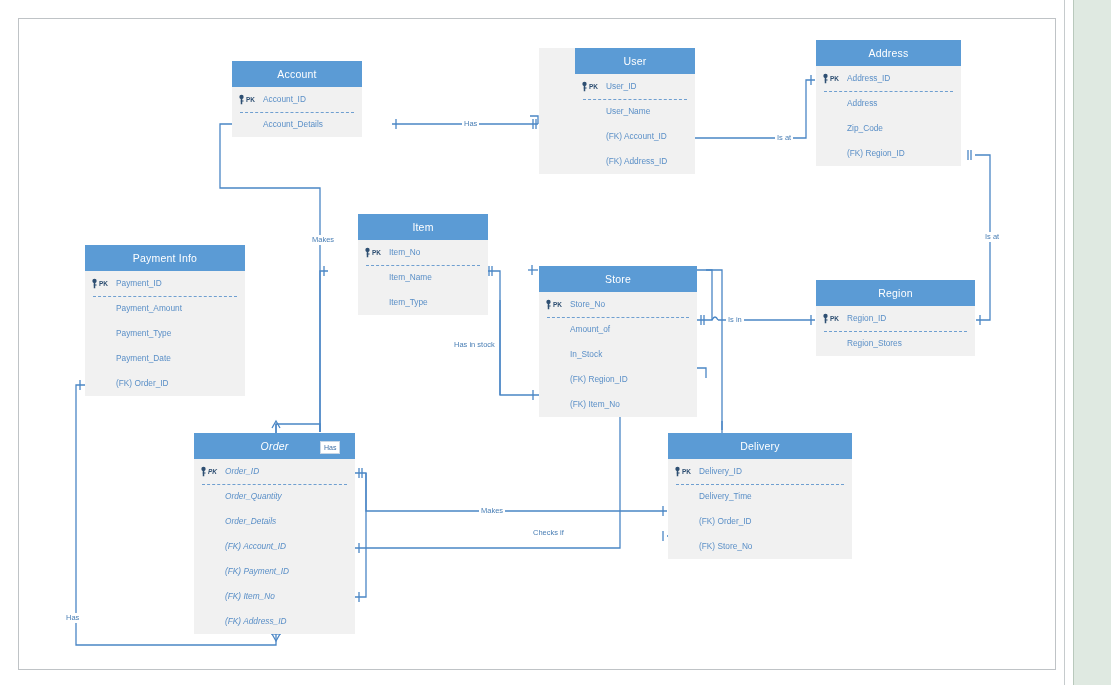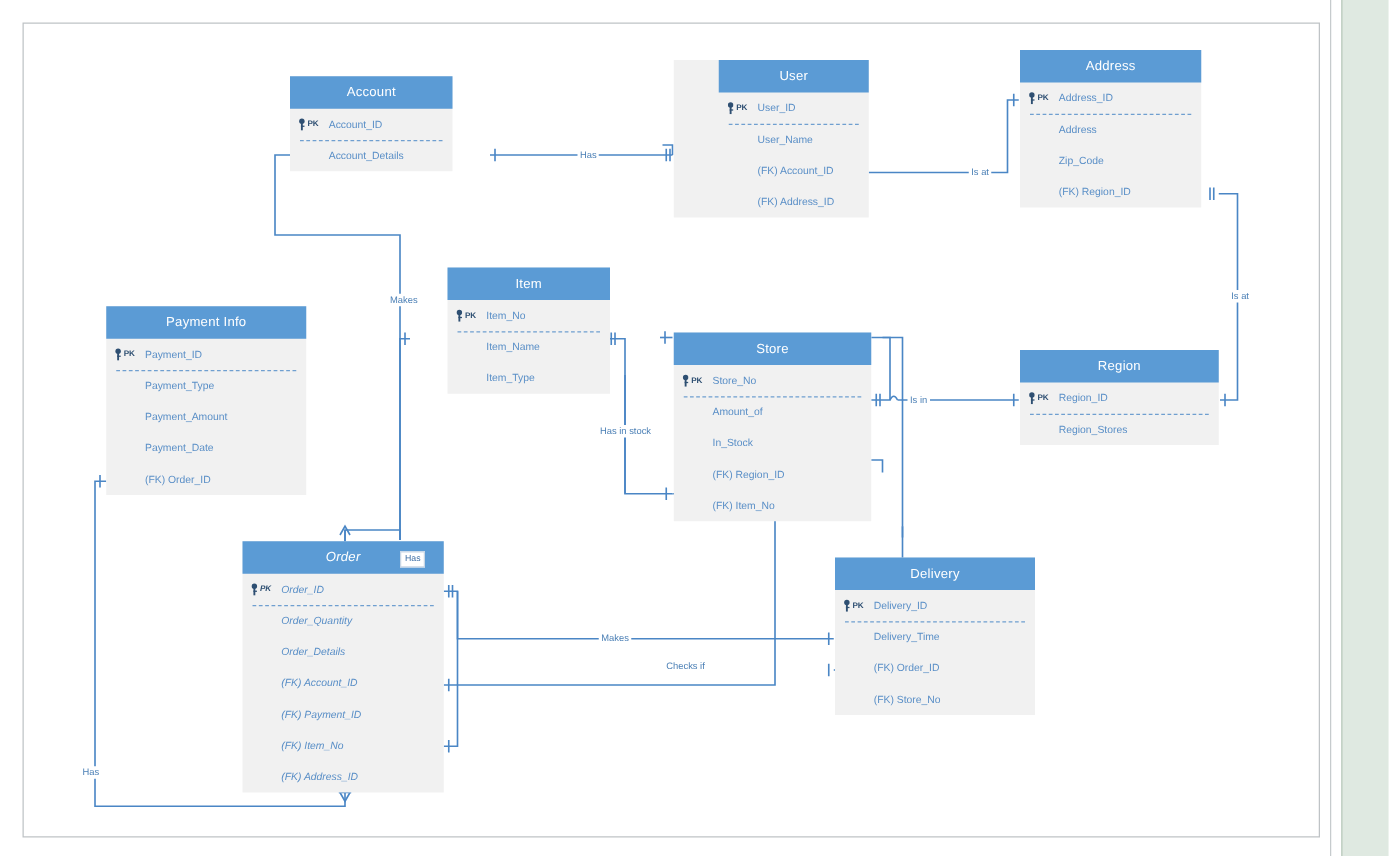--- a/index.html
+++ b/index.html
@@ -241,22 +241,22 @@
       </div>
       <div class="entity" style="left: 85px; top: 245px; width: 160px;">
         <div class="entity-header">Payment Info</div>
         <div class="entity-body">
           <div class="attr pk"><svg class="key-glyph" viewBox="0 0 6 12">
               <circle cx="3" cy="3" r="2.6" fill="#2e4f72"></circle>
               <rect x="2.1" y="4.5" width="1.8" height="7.2" fill="#2e4f72"></rect>
               <rect x="2.1" y="7.2" width="3.4" height="1.2" fill="#2e4f72"></rect>
             </svg><span class="pk-mark" style="left: 14px;">PK</span><span>Payment_ID</span></div>
           <div class="sep" style="top: 25px;"></div>
+          <div class="attr"><span>Payment_Amount</span></div>
           <div class="attr"><span>Payment_Type</span></div>
-          <div class="attr"><span>Payment_Amount</span></div>
           <div class="attr"><span>Payment_Date</span></div>
           <div class="attr"><span>(FK) Order_ID</span></div>
         </div>
       </div>
       <div class="entity" style="left: 328px; top: 214px; width: 130px; margin-left: 30px;">
         <div class="entity-header">Item</div>
         <div class="entity-body">
           <div class="attr pk"><svg class="key-glyph" viewBox="0 0 6 12">
               <circle cx="3" cy="3" r="2.6" fill="#2e4f72"></circle>
               <rect x="2.1" y="4.5" width="1.8" height="7.2" fill="#2e4f72"></rect>
@@ -304,42 +304,42 @@
             </svg><span class="pk-mark" style="left: 14px;">PK</span><span>Order_ID</span></div>
           <div class="sep" style="top: 25px;"></div>
           <div class="attr"><span>Order_Quantity</span></div>
           <div class="attr"><span>Order_Details</span></div>
           <div class="attr"><span>(FK) Account_ID</span></div>
           <div class="attr"><span>(FK) Payment_ID</span></div>
           <div class="attr"><span>(FK) Item_No</span></div>
           <div class="attr"><span>(FK) Address_ID</span></div>
         </div>
       </div>
-      <div class="entity" style="left: 668px; top: 446px; width: 160px;">
+      <div class="entity" style="left: 668px; top: 433px; width: 184px;">
         <div class="entity-header">Delivery</div>
         <div class="entity-body">
           <div class="attr pk"><svg class="key-glyph" viewBox="0 0 6 12">
               <circle cx="3" cy="3" r="2.6" fill="#2e4f72"></circle>
               <rect x="2.1" y="4.5" width="1.8" height="7.2" fill="#2e4f72"></rect>
               <rect x="2.1" y="7.2" width="3.4" height="1.2" fill="#2e4f72"></rect>
             </svg><span class="pk-mark" style="left: 14px;">PK</span><span>Delivery_ID</span></div>
           <div class="sep" style="top: 25px;"></div>
           <div class="attr"><span>Delivery_Time</span></div>
           <div class="attr"><span>(FK) Order_ID</span></div>
           <div class="attr"><span>(FK) Store_No</span></div>
         </div>
       </div>
     </div>
 
   <div id="label-layer">
       <div class="rel-label" style="left: 462px; top: 119px;">Has</div>
       <div class="rel-label" style="left: 775px; top: 133px;">Is at</div>
       <div class="rel-label" style="left: 983px; top: 232px;">Is at</div>
       <div class="rel-label" style="left: 310px; top: 235px;">Makes</div>
-      <div class="rel-label" style="left: 478px; top: 340px;">Has in stock</div>
+      <div class="rel-label" style="left: 452px; top: 340px;">Has in stock</div>
       <div class="rel-label" style="left: 726px; top: 315px;">Is in</div>
       <div class="rel-label" style="left: 479px; top: 506px;">Makes</div>
       <div class="rel-label" style="left: 531px; top: 528px;">Checks if</div>
       <div class="rel-label" style="left: 64px; top: 613px;">Has</div>
     </div>
 
   <div class="badge-has" id="order-badge" style="left: 320px; top: 441px;">Has</div>
 
 </div>
 

